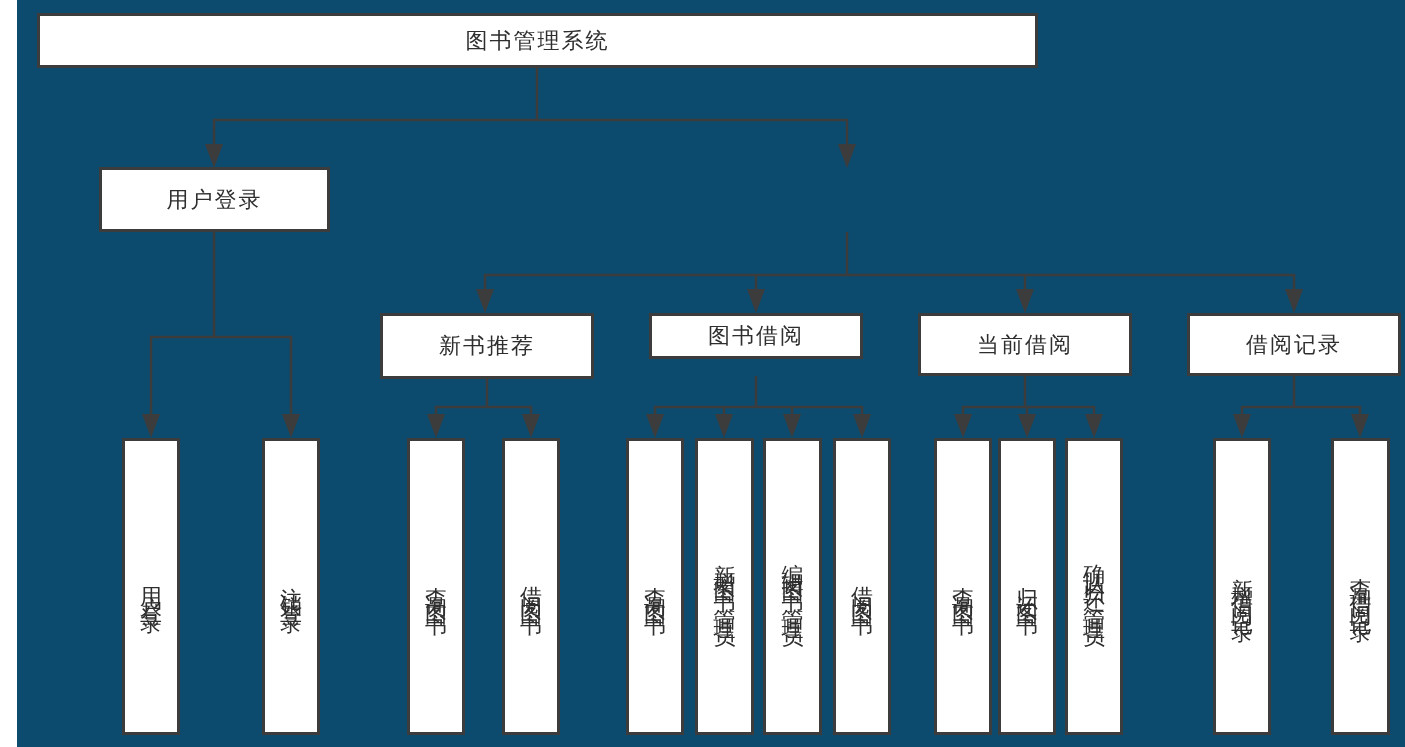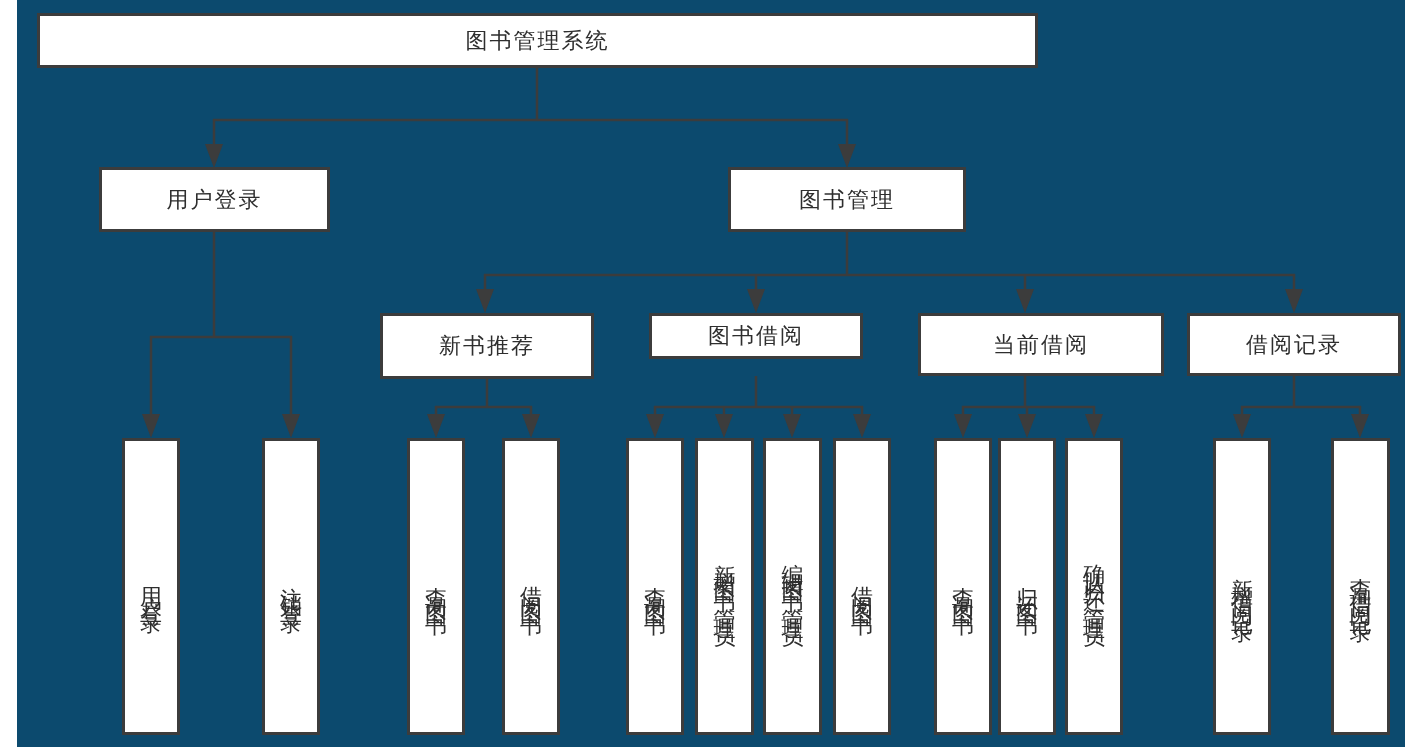--- a/index.html
+++ b/index.html
@@ -136,31 +136,28 @@
     </g>
   </svg>
 
   <div class="box" style="left:20px; top:13px; width:1001px; height:55px;">
     <span>图书管理系统</span>
   </div>
 
   <div class="box" style="left:82px; top:167px; width:231px; height:65px;">
     <span>用户登录</span>
   </div>
-  <div class="box" style="left:711px; top:167px; width:238px; height:65px;">
-    <span>图书管理</span>
-  </div>
 
   <div class="box" style="left:363px; top:313px; width:214px; height:66px;">
     <span>新书推荐</span>
   </div>
   <div class="box" style="left:632px; top:313px; width:214px; height:46px;">
     <span>图书借阅</span>
   </div>
-  <div class="box" style="left:901px; top:313px; width:246px; height:63px;">
+  <div class="box" style="left:901px; top:313px; width:214px; height:63px;">
     <span>当前借阅</span>
   </div>
   <div class="box" style="left:1170px; top:313px; width:214px; height:63px;">
     <span>借阅记录</span>
   </div>
 
   <div class="vbox" style="left:105px; top:438px; width:58px; height:297px;">
     <span class="vtext">用户登录</span>
   </div>
   <div class="vbox" style="left:245px; top:438px; width:58px; height:297px;">

